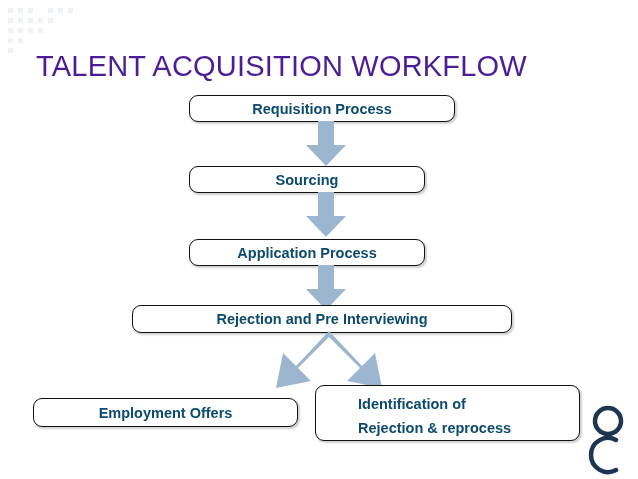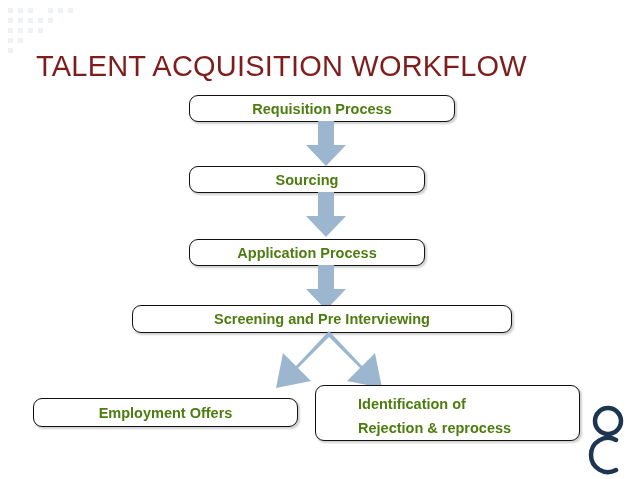--- a/index.html
+++ b/index.html
@@ -35,40 +35,40 @@
     background: #eef1f5;
   }
 
   
   #page-title {
     position: absolute;
     left: 36px;
     top: 50px;
     font-size: 29px;
     letter-spacing: 0.2px;
-    color: #7f1d1d;
+    color: #4c1d95;
     font-weight: 400;
     white-space: nowrap;
     font-family: "Liberation Sans", sans-serif;
   }
 
   
   .box {
     position: absolute;
     box-sizing: border-box;
     background: #ffffff;
     border: 1.6px solid #111111;
     border-radius: 9px;
     box-shadow: 1.5px 1.5px 2px rgba(120,120,120,0.35);
     display: flex;
     align-items: center;
     justify-content: center;
     font-weight: bold;
     font-size: 14.5px;
-    color: #4d7c0f;
+    color: #0c4a6e;
     font-family: "Liberation Sans", sans-serif;
   }
   .box.two-line {
     display: block;
     padding: 6px 0 0 42px;
     line-height: 24px;
     text-align: left;
   }
   .box .line {
     display: block;
@@ -162,21 +162,21 @@
     <span>Application Process</span>
   </div>
 
   <div class="arrow-down" id="arrow-3">
     <svg viewBox="0 0 46 46" width="46" height="46" aria-hidden="true">
       <polygon points="15,0 31,0 31,24 43,24 23,45 3,24 15,24" fill="#9cb6cf"></polygon>
     </svg>
   </div>
 
   <div class="box" id="box-screening">
-    <span>Screening and Pre Interviewing</span>
+    <span>Rejection and Pre Interviewing</span>
   </div>
 
   <div id="arrow-split">
     <svg viewBox="0 0 160 66" width="160" height="66" aria-hidden="true">
       <polygon fill="#9cb6cf" points="
         80,0
         113,35
         126,22
         133,57
         98,50

